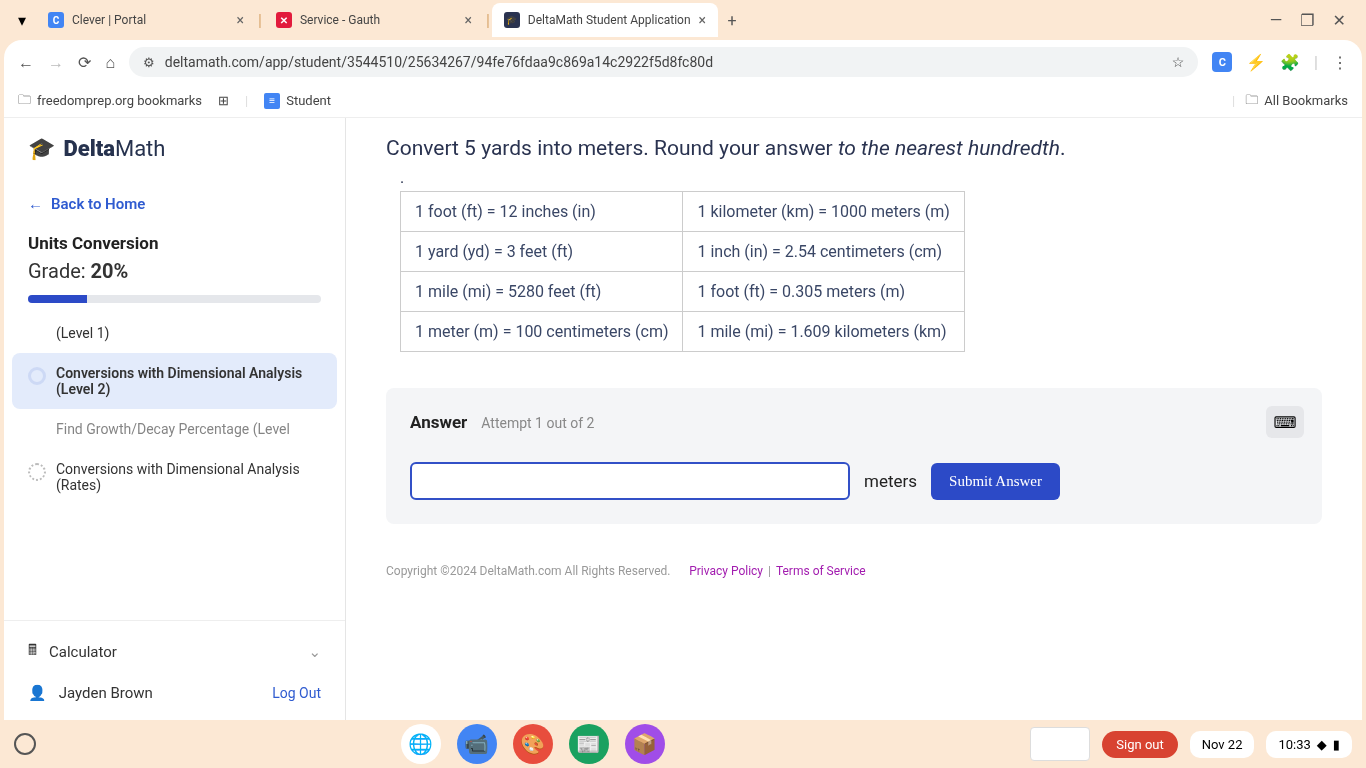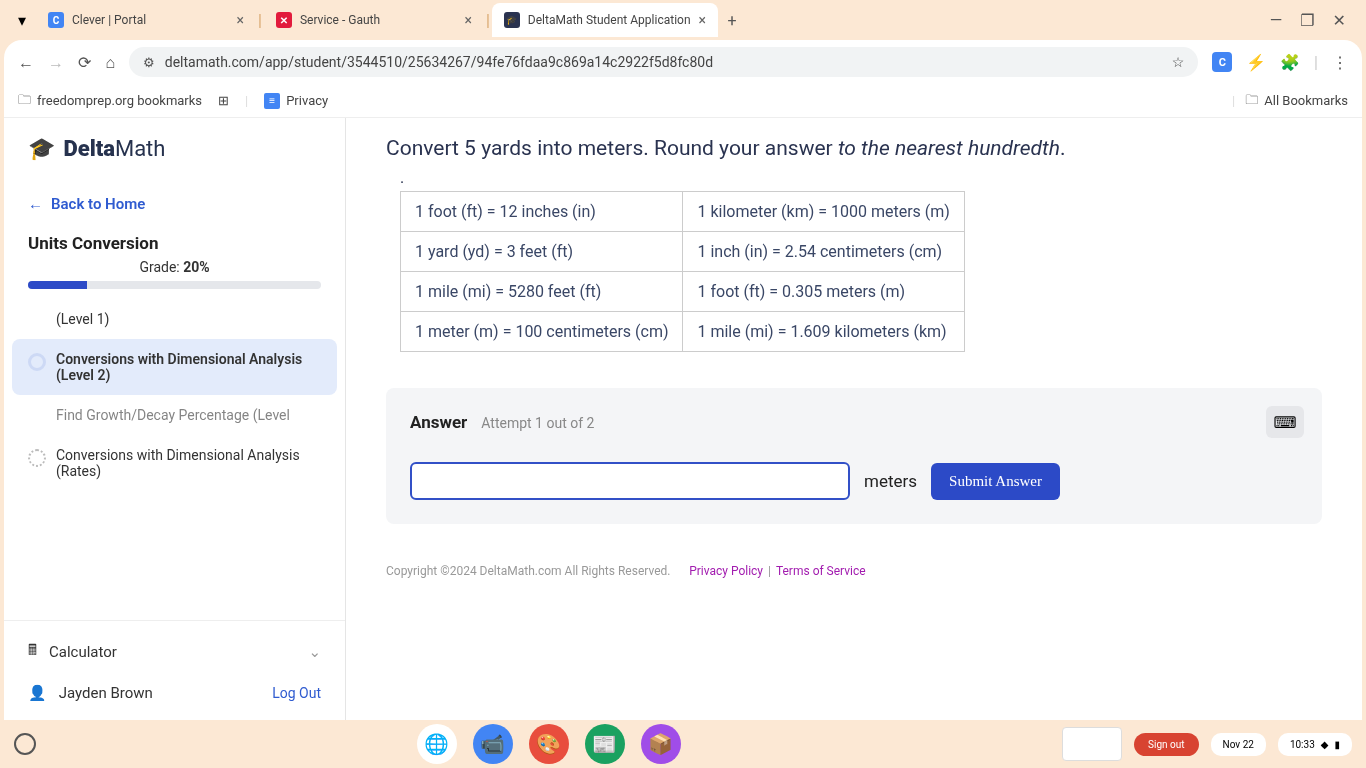--- a/index.html
+++ b/index.html
@@ -32,21 +32,21 @@
 .page { flex: 1; background: #fff; margin: 0 4px; display: flex; overflow: hidden; }
 .sidebar { width: 342px; border-right: 1px solid #e5e5e5; display: flex; flex-direction: column; padding: 18px 0 0; }
 .logo { display: flex; align-items: center; gap: 8px; padding: 0 24px 24px; font-size: 22px; font-weight: 600; color: #26324e; }
 .logo-icon { font-size: 22px; }
 .back-home { display: flex; align-items: center; gap: 8px; padding: 10px 24px 20px; color: #2f5bd0; font-size: 15px; font-weight: 600; cursor: pointer; }
 
 .assignment-info { padding: 0 24px 12px; }
 .assignment-title { font-size: 17px; font-weight: 700; color: #222; margin-bottom: 6px; }
 .due { font-size: 14px; color: #333; margin-bottom: 14px; }
 .due b { font-weight: 600; }
-.grade { font-size: 14px; color: #333; margin-bottom: 6px; text-align: center; }
+.grade { font-size: 20px; color: #333; margin-bottom: 12px; }
 .progress { height: 8px; background: #e5e7eb; border-radius: 4px; overflow: hidden; }
 .progress-fill { height: 100%; background: #2c4ac7; width: 20%; }
 
 .task-list { flex: 1; overflow-y: auto; padding: 10px 8px 0; }
 .task { display: flex; gap: 10px; padding: 12px 16px; border-radius: 8px; font-size: 14px; color: #333; cursor: pointer; align-items: flex-start; }
 .task.active { background: #e3ebfb; font-weight: 600; }
 .task-icon { width: 18px; height: 18px; border: 2px dotted #bbb; border-radius: 50%; flex-shrink: 0; margin-top: 2px; }
 .task.active .task-icon { border: 3px solid #cdd9f5; }
 
 .sidebar-footer { border-top: 1px solid #eee; padding: 8px 0; }
@@ -73,21 +73,21 @@
 .submit-btn { background: #2c4ac7; color: #fff; border: none; border-radius: 6px; padding: 10px 18px; font-size: 15px; cursor: pointer; font-family: Georgia, serif; }
 
 .footer { font-size: 12px; color: #999; padding: 10px 0 20px; font-family: -apple-system, sans-serif; }
 .footer a { color: #a21caf; text-decoration: none; margin: 8px 2px; }
 
 
 .shelf { height: 48px; background: #fce8d4; display: flex; align-items: center; padding: 0 14px; gap: 14px; }
 .shelf-launcher { width: 22px; height: 22px; border: 2px solid #555; border-radius: 50%; cursor: pointer; }
 .shelf-apps { margin: 0 auto; display: flex; gap: 16px; }
 .shelf-app { width: 40px; height: 40px; border-radius: 50%; display: flex; align-items: center; justify-content: center; font-size: 20px; cursor: pointer; }
-.shelf-right { display: flex; align-items: center; gap: 12px; font-size: 10px; }
+.shelf-right { display: flex; align-items: center; gap: 12px; font-size: 13px; }
 .signout { background: #d84331; color: #fff; padding: 6px 14px; border-radius: 14px; cursor: pointer; }
 .pill { background: #fff; padding: 6px 12px; border-radius: 10px; }
 .thumb { width: 60px; height: 34px; background: #fff; border-radius: 4px; border: 1px solid #ddd; }
 </style>
 </head>
 <body>
 
 <div class="tab-strip">
   <div class="tab-dropdown">▾</div>
   <div class="tab">
@@ -136,21 +136,21 @@
 
 <div class="bookmarks-bar">
   <div class="bm-item">
     <span>🗀</span>
     <span>freedomprep.org bookmarks</span>
   </div>
   <span>⊞</span>
   <span class="bm-sep">|</span>
   <div class="bm-item">
     <span style="background:#4285f4;color:#fff;width:16px;height:16px;border-radius:2px;font-size:10px;display:flex;align-items:center;justify-content:center">≡</span>
-    <span>Privacy</span>
+    <span>Student</span>
   </div>
   <div class="bm-right">
     <span class="bm-sep">|</span>
     <div class="bm-item">
       <span>🗀</span>
       <span>All Bookmarks</span>
     </div>
   </div>
 </div>
 

